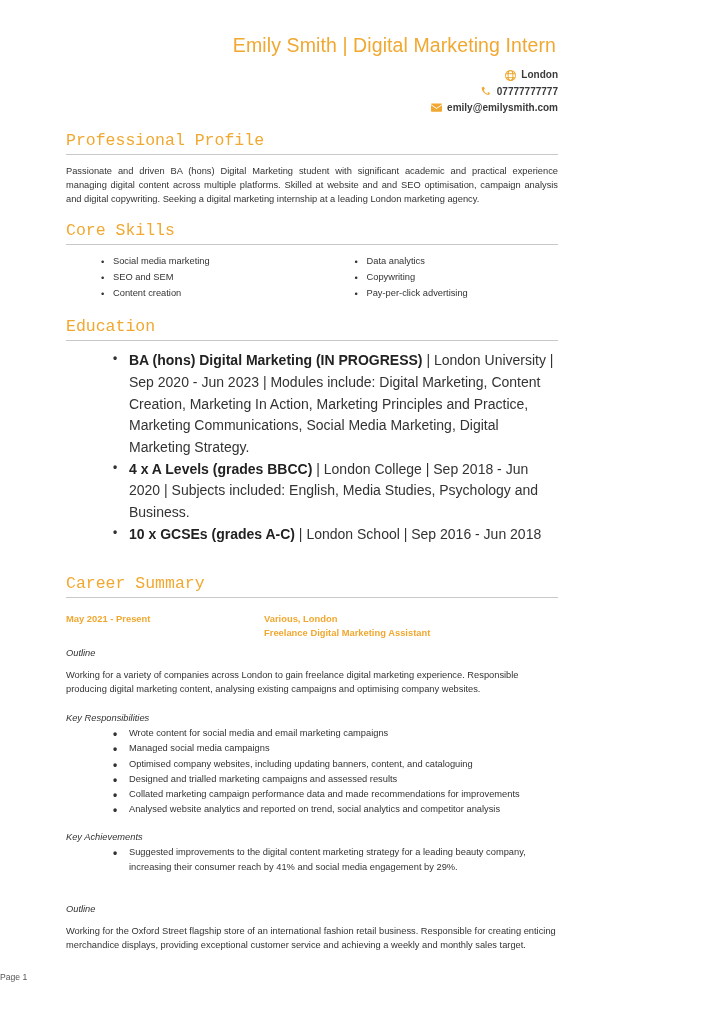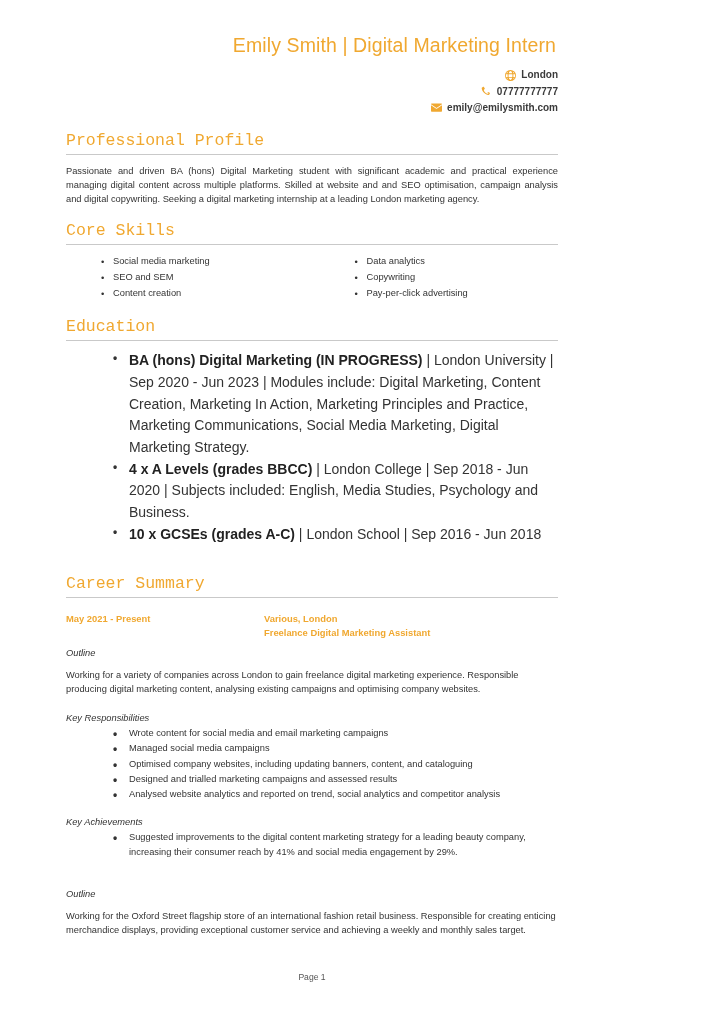--- a/index.html
+++ b/index.html
@@ -187,21 +187,20 @@
     font-weight: bold;
   }
   .job-gap { height: 22px; }
 
   
   .page-footer {
     position: absolute;
     left: 0;
     right: 0;
     bottom: 42px;
-    text-align: center;
     font-size: 8.6px;
     color: #555555;
   }
 </style>
 </head>
 <body>
 
 <div class="page">
 
   <div class="cv-header">
@@ -293,20 +292,21 @@
 
       <div class="sub-label">Outline</div>
       <div class="body-text">Working for a variety of companies across London to gain freelance digital marketing experience. Responsible producing digital marketing content, analysing existing campaigns and optimising company websites.</div>
 
       <div class="sub-label" style="margin-top:16px;">Key Responsibilities</div>
       <div class="duty-list">
         <div class="duty-item">Wrote content for social media and email marketing campaigns</div>
         <div class="duty-item">Managed social media campaigns</div>
         <div class="duty-item">Optimised company websites, including updating banners, content, and cataloguing</div>
         <div class="duty-item">Designed and trialled marketing campaigns and assessed results</div>
+        <div class="duty-item">Collated marketing campaign performance data and made recommendations for improvements</div>
         <div class="duty-item">Analysed website analytics and reported on trend, social analytics and competitor analysis</div>
       </div>
 
       <div class="sub-label" style="margin-top:14px;">Key Achievements</div>
       <div class="duty-list">
         <div class="duty-item">Suggested improvements to the digital content marketing strategy for a leading beauty company, increasing their consumer reach by 41% and social media engagement by 29%.</div>
       </div>
     </div>
 
     <div class="job-gap"></div>

